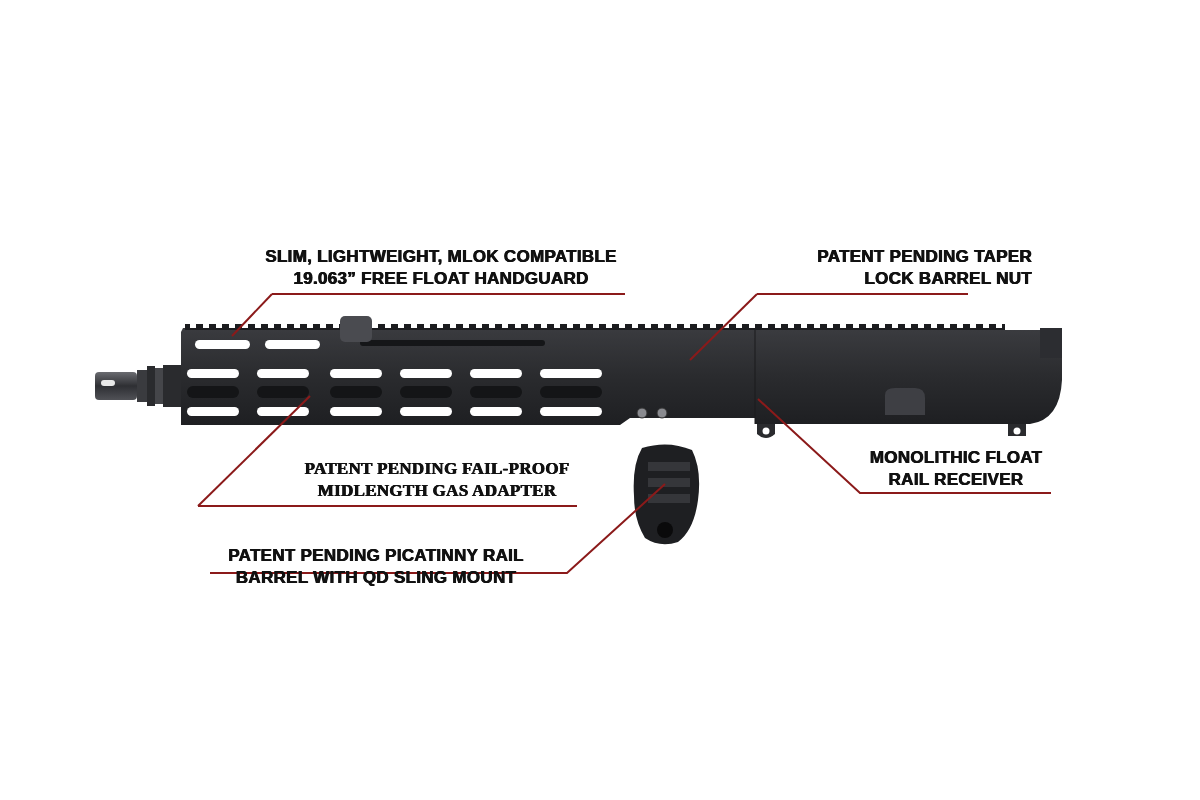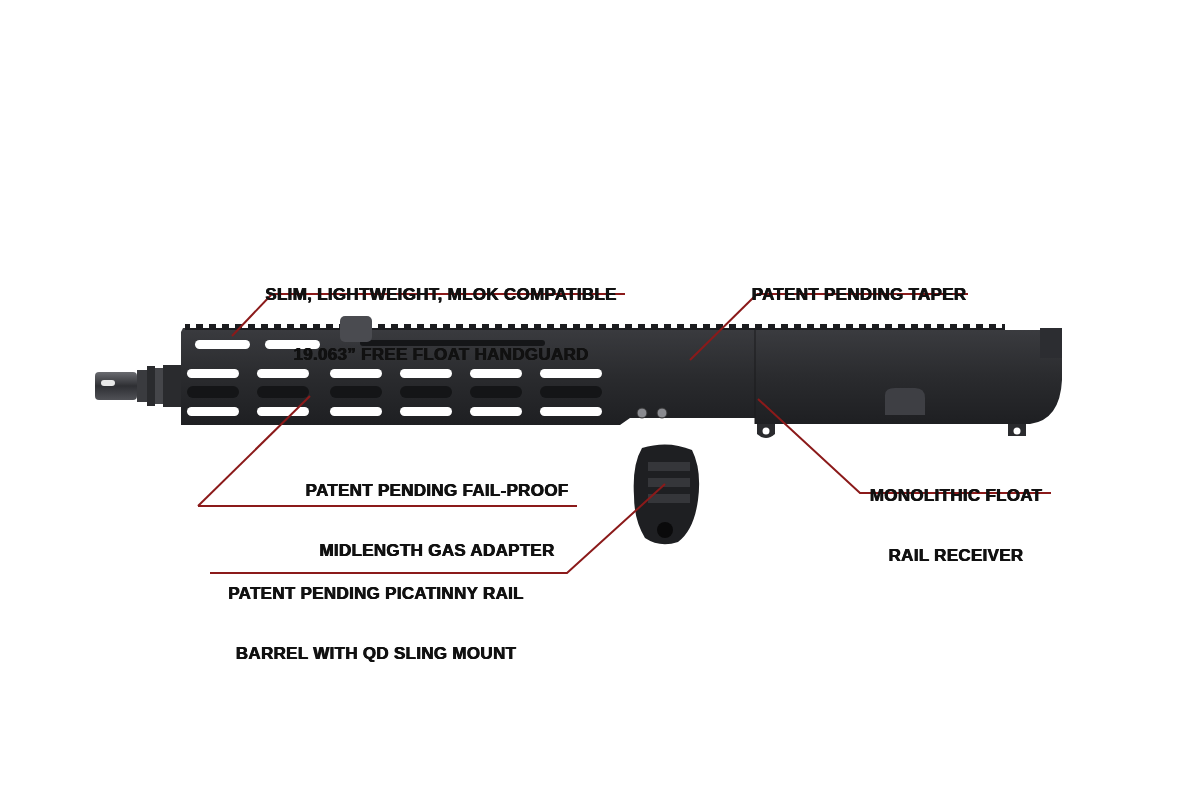--- a/index.html
+++ b/index.html
@@ -1,21 +1,21 @@
 <!DOCTYPE html>
 <html><head>
 <meta charset="utf-8">
 <style>
   html, body { margin: 0; padding: 0; }
   body { width: 1200px; height: 800px; background: #ffffff; position: relative; overflow: hidden;
          font-family: "Liberation Sans", "DejaVu Sans", sans-serif; }
   .label { position: absolute; font-weight: 900; font-size: 17px; line-height: 22px; color: #111;
            letter-spacing: 0.3px; text-align: center; white-space: nowrap;
            text-shadow: 0.5px 0 0 #111, -0.3px 0 0 #111; }
-  .label div { display: block; margin-top: 38px; }
+  .label div { display: block; }
   svg.art { position: absolute; left: 0; top: 0; }
 </style>
 </head>
 <body>
 
 <svg class="art" width="1200" height="800" viewBox="0 0 1200 800">
   <defs>
     <linearGradient id="body" x1="0" y1="0" x2="0" y2="1">
       <stop offset="0" stop-color="#3a3b3f"></stop>
       <stop offset="0.5" stop-color="#2a2b2e"></stop>
@@ -178,25 +178,26 @@
     <polyline points="210,573 567,573 665,484"></polyline>
     <polyline points="758,399 860,493 1051,493"></polyline>
   </g>
 </svg>
 
 <div class="label" style="left:226px; top:246px; width:430px;">
   <div>SLIM, LIGHTWEIGHT, MLOK COMPATIBLE</div>
   <div>19.063” FREE FLOAT HANDGUARD</div>
 </div>
 
-<div class="label" style="left:724px; top:246px; width:270px;">
+<div class="label" style="left:762px; top:246px; width:270px;text-align:right;">
   <div>PATENT PENDING TAPER</div>
-</div>
-
-<div class="label" style="left:282px; top:442px; width:310px;">
+  <div>LOCK BARREL NUT</div>
+</div>
+
+<div class="label" style="left:282px; top:458px; width:310px;font-family:Liberation Serif, serif;">
   <div>PATENT PENDING FAIL-PROOF</div>
   <div>MIDLENGTH GAS ADAPTER</div>
 </div>
 
 <div class="label" style="left:196px; top:545px; width:360px;text-align:center;">
   <div>PATENT PENDING PICATINNY RAIL</div>
   <div>BARREL WITH QD SLING MOUNT</div>
 </div>
 
 <div class="label" style="left:848px; top:447px; width:216px;">

